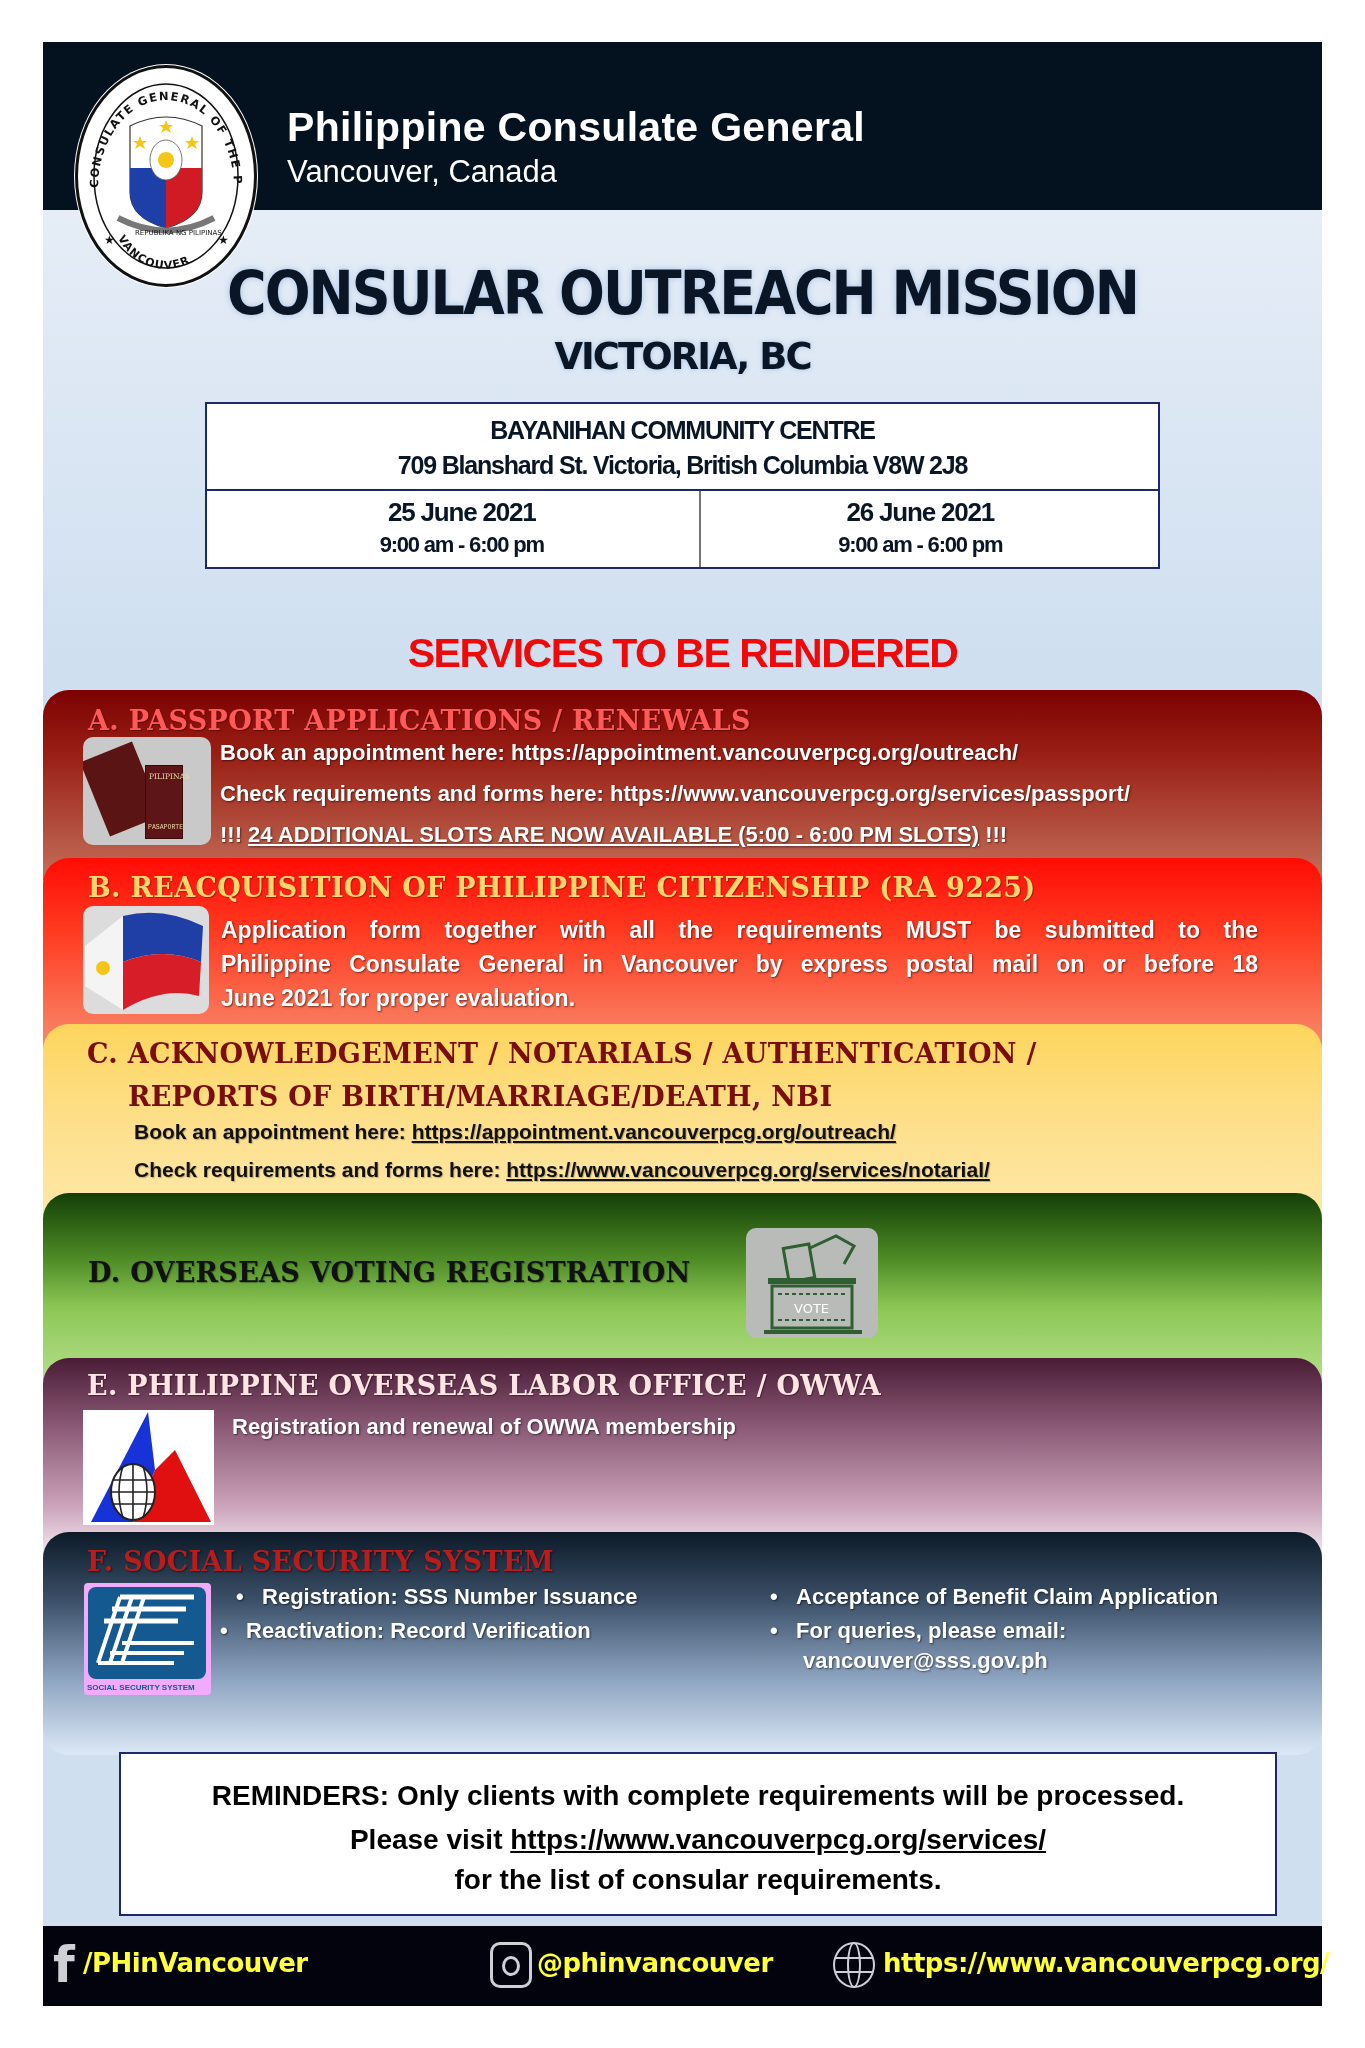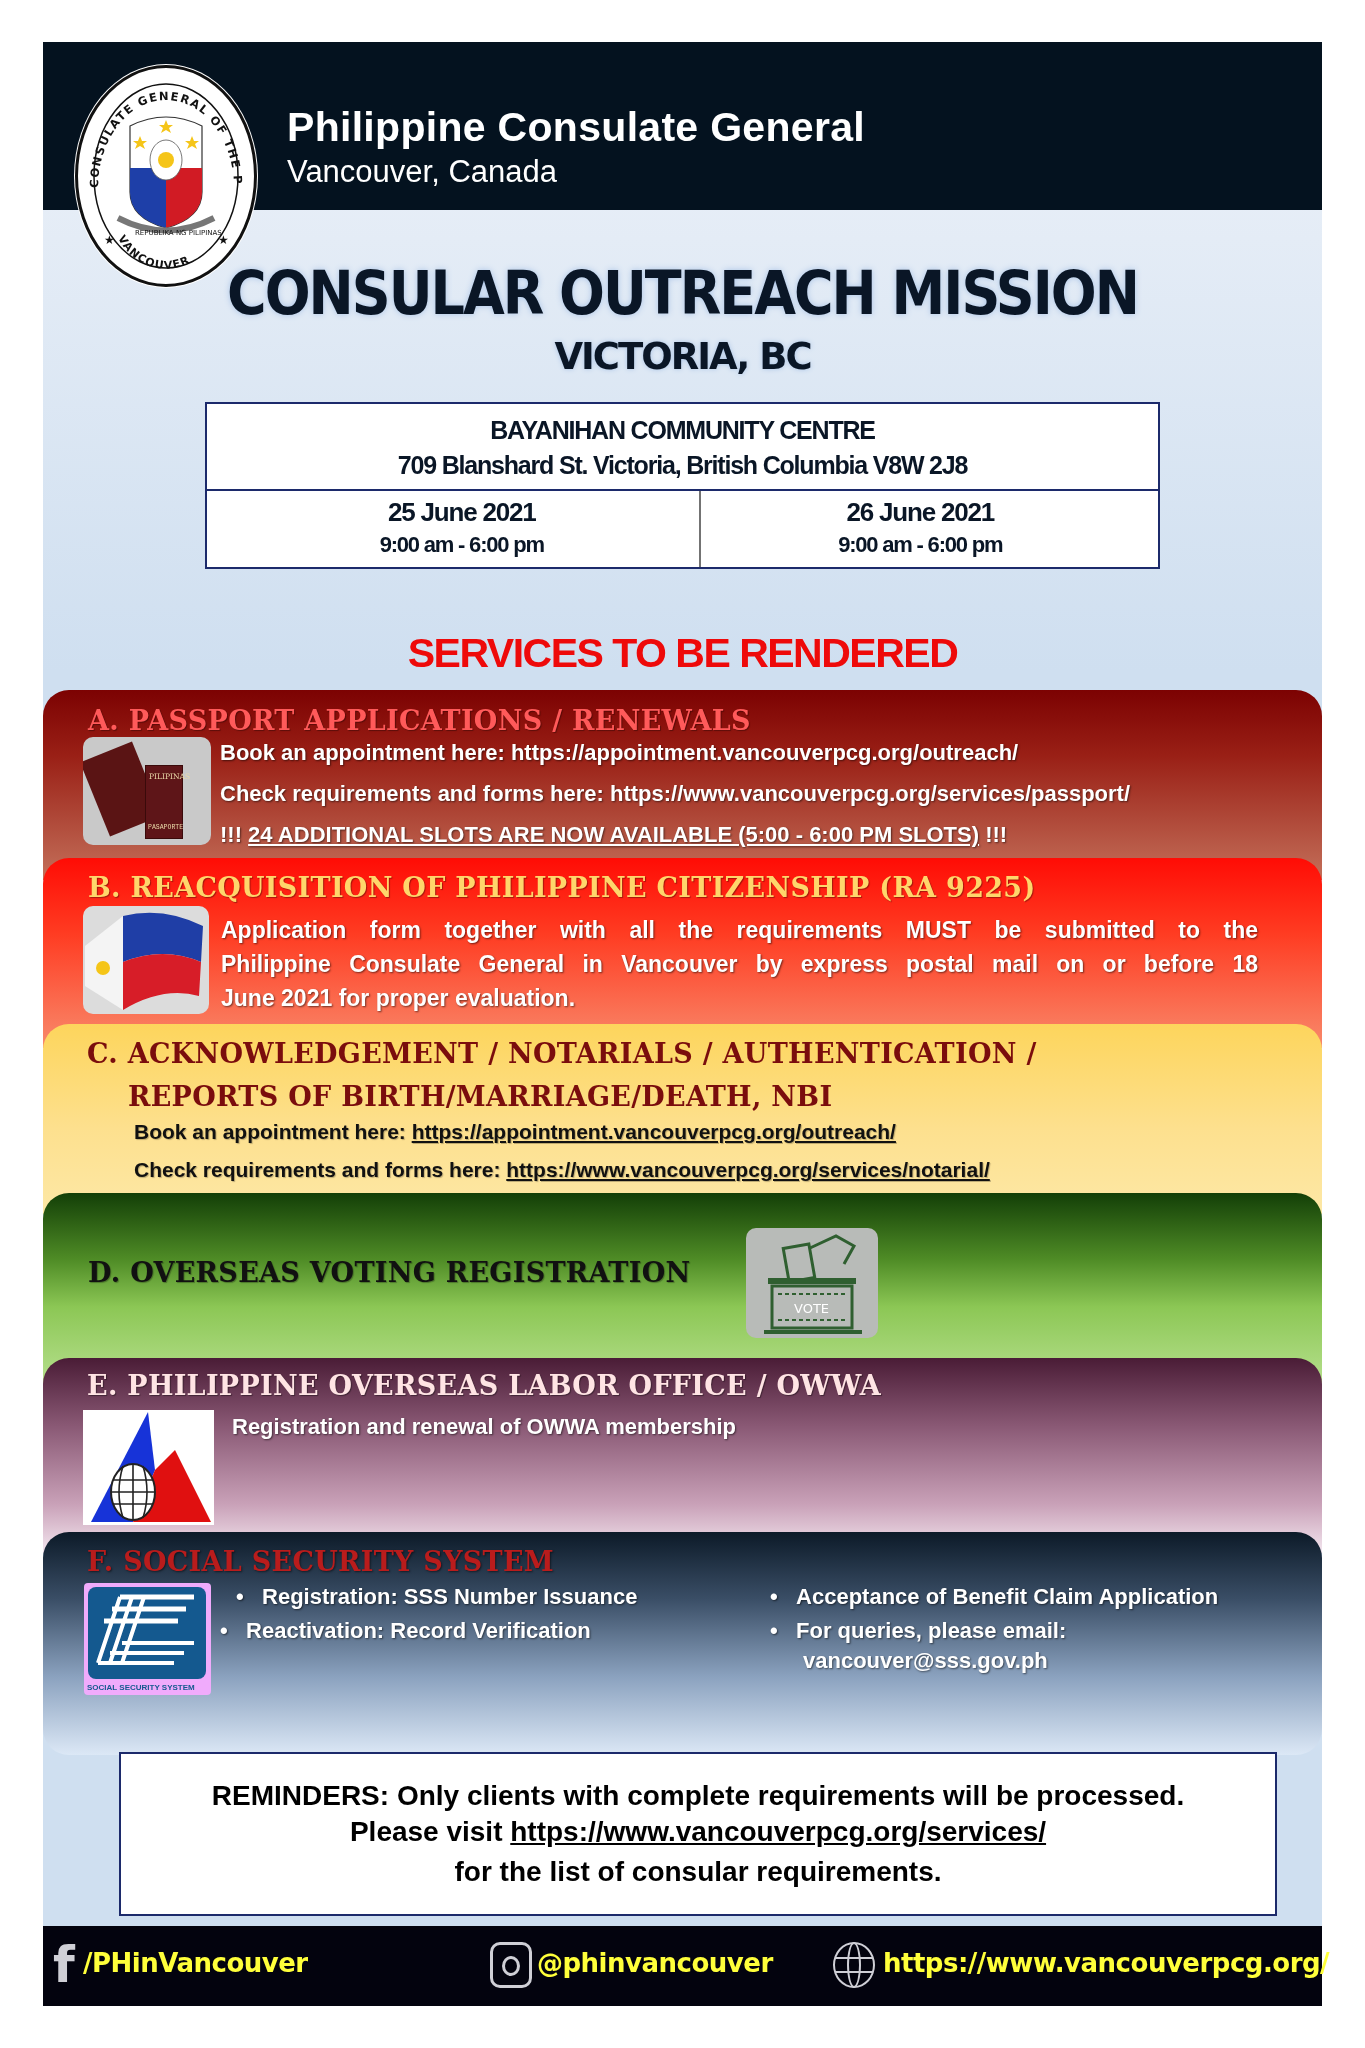--- a/index.html
+++ b/index.html
@@ -198,21 +198,21 @@
   <span style="position:absolute; left:3px; top:100px; font-size:8px; font-weight:bold; color:#14598f; white-space:nowrap;">SOCIAL SECURITY SYSTEM</span>
 </div>
 <div class="line" style="left:236px; top:1584px; font-size:22px;">•&nbsp;&nbsp;&nbsp;<span>Registration: SSS Number Issuance</span></div>
 <div class="line" style="left:220px; top:1618px; font-size:22px;">•&nbsp;&nbsp;&nbsp;<span>Reactivation: Record  Verification</span></div>
 <div class="line" style="left:770px; top:1584px; font-size:22px;">•&nbsp;&nbsp;&nbsp;<span>Acceptance of Benefit Claim Application</span></div>
 <div class="line" style="left:770px; top:1618px; font-size:22px;">•&nbsp;&nbsp;&nbsp;<span>For queries, please email:</span></div>
 <div class="line" style="left:803px; top:1648px; font-size:22px;">vancouver@sss.gov.ph</div>
 
 <div class="reminders">
   <span class="r" style="margin-top:26px;">REMINDERS:  Only clients with complete requirements will be processed.</span>
-  <span class="r" style="margin-top:4px;"><span>Please visit </span><span class="u">https://www.vancouverpcg.org/services/</span></span>
+  <span class="r" style="margin-top:12px;"><span>Please visit </span><span class="u">https://www.vancouverpcg.org/services/</span></span>
   <span class="r" style="margin-top:8px;">for the list of consular requirements.</span>
 </div>
 
 <div class="footer">
   <span style="position:absolute; left:10px; top:10px; font-family:'DejaVu Sans', sans-serif; font-weight:bold; font-size:50px; color:#cfcfd6;">f</span>
   <span class="ftxt" style="left:40px;">/PHinVancouver</span>
   <span style="position:absolute; left:447px; top:16px; width:42px; height:46px; border:3px solid #cfcfd6; border-radius:10px;">
     <span style="position:absolute; left:9px; top:11px; width:18px; height:20px; border:3px solid #cfcfd6; border-radius:50%;"></span>
   </span>
   <span class="ftxt" style="left:494px;">@phinvancouver</span>

